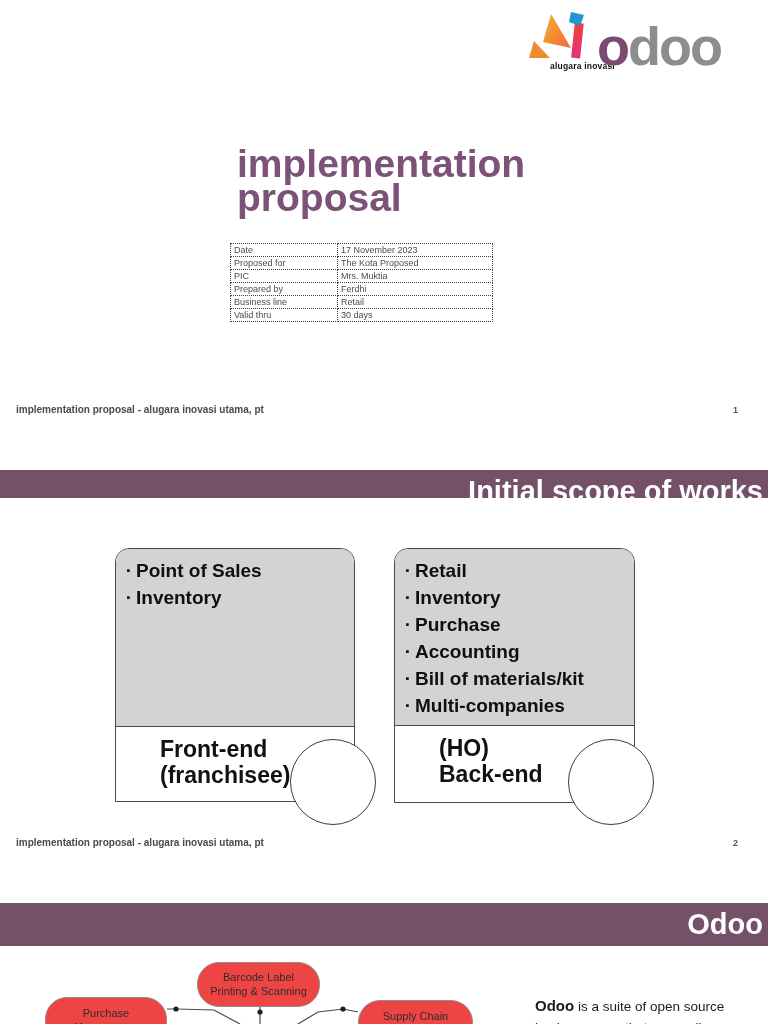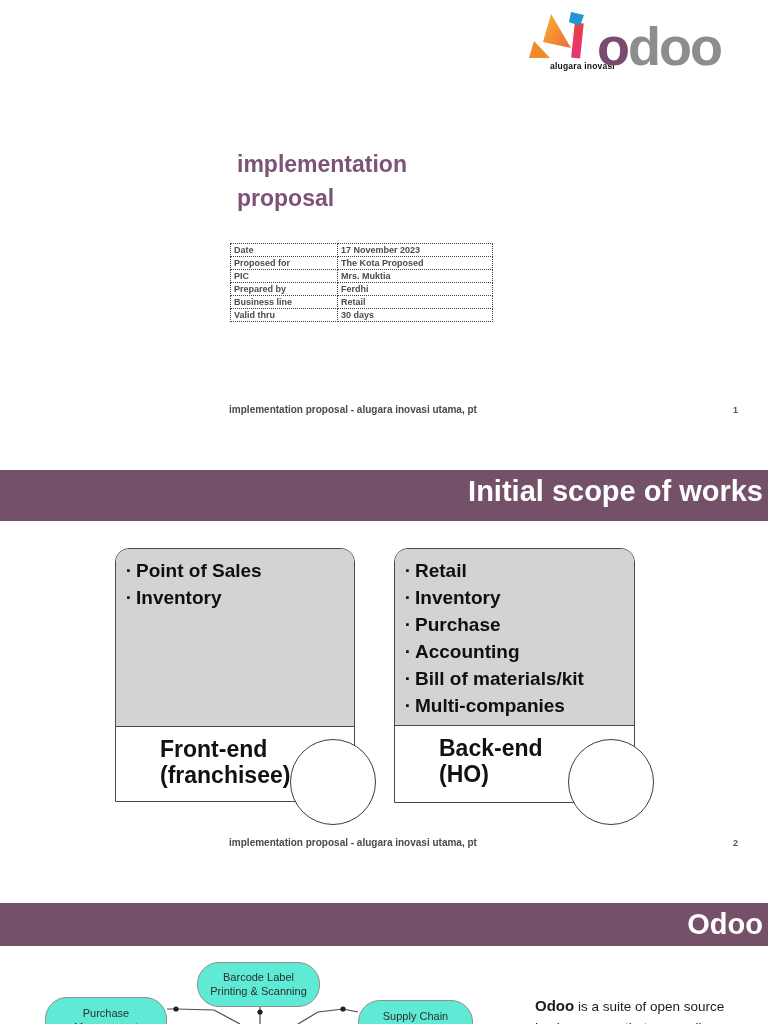--- a/index.html
+++ b/index.html
@@ -8,40 +8,40 @@
     overflow:hidden;font-family:"Liberation Sans",sans-serif;
   }
   
   .ai-logo{position:absolute;left:527px;top:12px;width:64px;height:50px;}
   .ai-logo-text{position:absolute;left:550px;top:61px;font-size:8.5px;font-weight:bold;color:#111;letter-spacing:0.2px;}
   .odoo-wordmark{position:absolute;left:597px;top:21px;font-size:54px;font-weight:bold;letter-spacing:-2px;line-height:50px;color:#8d8d8d;}
   .odoo-wordmark .o-first{color:#7b4a71;}
   
   .page-title{
     position:absolute;left:237px;top:147px;width:262px;
-    font-size:23px;font-weight:bold;color:#7d5278;line-height:34px;
+    font-size:39px;font-weight:bold;color:#7d5278;line-height:34px;
   }
   .info-table{position:absolute;left:230px;top:243px;width:263px;border-collapse:collapse;}
   .info-table td{
-    border:1px dotted #3f3f3f;font-size:9px;font-weight:bold;color:#4c4c4c;
+    border:1px dotted #3f3f3f;font-size:9px;font-weight:normal;color:#4c4c4c;
     padding:1px 3px;height:10px;line-height:10px;white-space:nowrap;
   }
   .info-table td.col-label{width:100px;}
-  .slide-footer{position:absolute;left:7px;width:692px;text-align:center;font-size:10px;font-weight:bold;color:#4a4a4a;}
+  .slide-footer{position:absolute;left:16px;width:692px;font-size:10px;font-weight:bold;color:#4a4a4a;}
   .footer-1{top:404px;}
   .footer-2{top:837px;}
   .page-num{position:absolute;right:30px;font-size:9px;font-weight:bold;color:#555;}
   .page-num-1{top:405px;}
   .page-num-2{top:838px;}
   
   .section-bar{
     position:absolute;left:0;width:768px;background:#745069;color:#fff;
     font-weight:bold;text-align:right;box-sizing:border-box;
   }
-  .bar-scope{top:470px;height:51px;font-size:29px;line-height:42px;padding-right:5px;padding-left:32px;}
+  .bar-scope{top:470px;height:28px;font-size:29px;line-height:42px;padding-right:5px;padding-left:32px;}
   .bar-odoo{top:903px;height:43px;font-size:29px;line-height:43px;padding-right:5px;}
   
   .scope-box{position:absolute;border:1px solid #4a4a4a;border-radius:14px 14px 0 0;background:#fff;box-sizing:border-box;}
   .box-front{left:115px;top:548px;width:240px;height:254px;}
   .box-back{left:394px;top:548px;width:241px;height:255px;}
   .scope-box .box-top{
     background:#d3d3d3;border-bottom:1px solid #4a4a4a;border-radius:13px 13px 0 0;
     box-sizing:border-box;padding:8px 0 0 6px;
   }
   .box-front .box-top{height:178px;}
@@ -51,21 +51,21 @@
   .box-label{font-size:23px;font-weight:bold;color:#111;line-height:26px;padding:9px 0 0 8px;margin-left:36px;}
   .corner-circle{
     position:absolute;width:86px;height:86px;border-radius:50%;background:#fff;
     border:1.5px solid #3c3c3c;box-sizing:border-box;z-index:5;
   }
   .circle-front{left:290px;top:739px;}
   .circle-back{left:568px;top:739px;}
   
   .connectors{position:absolute;left:0;top:950px;width:768px;height:74px;}
   .bubble{
-    position:absolute;background:#5eead4;border:1.4px solid #8f8f8f;border-radius:22px;
+    position:absolute;background:#ef4444;border:1.4px solid #8f8f8f;border-radius:22px;
     box-sizing:border-box;text-align:center;font-size:11px;color:#2e2e2e;line-height:14px;z-index:3;
   }
   .bubble-barcode{left:197px;top:962px;width:123px;height:45px;padding-top:7px;}
   .bubble-purchase{left:45px;top:997px;width:122px;height:52px;padding-top:8px;}
   .bubble-supply{left:358px;top:1000px;width:115px;height:50px;padding-top:8px;}
   .odoo-desc{position:absolute;left:535px;top:995px;width:228px;font-size:13.5px;color:#1c1c1c;line-height:21px;}
   .odoo-desc .bold{font-weight:bold;font-size:15px;}
 </style>
 </head>
 <body>
@@ -171,22 +171,22 @@
         <div class="bullet-item">
           <span class="bullet-dot">·</span>
           <span>Bill of materials/kit</span>
         </div>
         <div class="bullet-item">
           <span class="bullet-dot">·</span>
           <span>Multi-companies</span>
         </div>
       </div>
       <div class="box-label">
+        <div>(HO)</div>
         <div>Back-end</div>
-        <div>(HO)</div>
       </div>
     </div>
     <div class="corner-circle circle-back"></div>
 
     <div class="slide-footer footer-2">implementation proposal - alugara inovasi utama, pt</div>
     <div class="page-num page-num-2">2</div>
   </div>
 
   <div>
     <div class="section-bar bar-odoo">Odoo</div>

